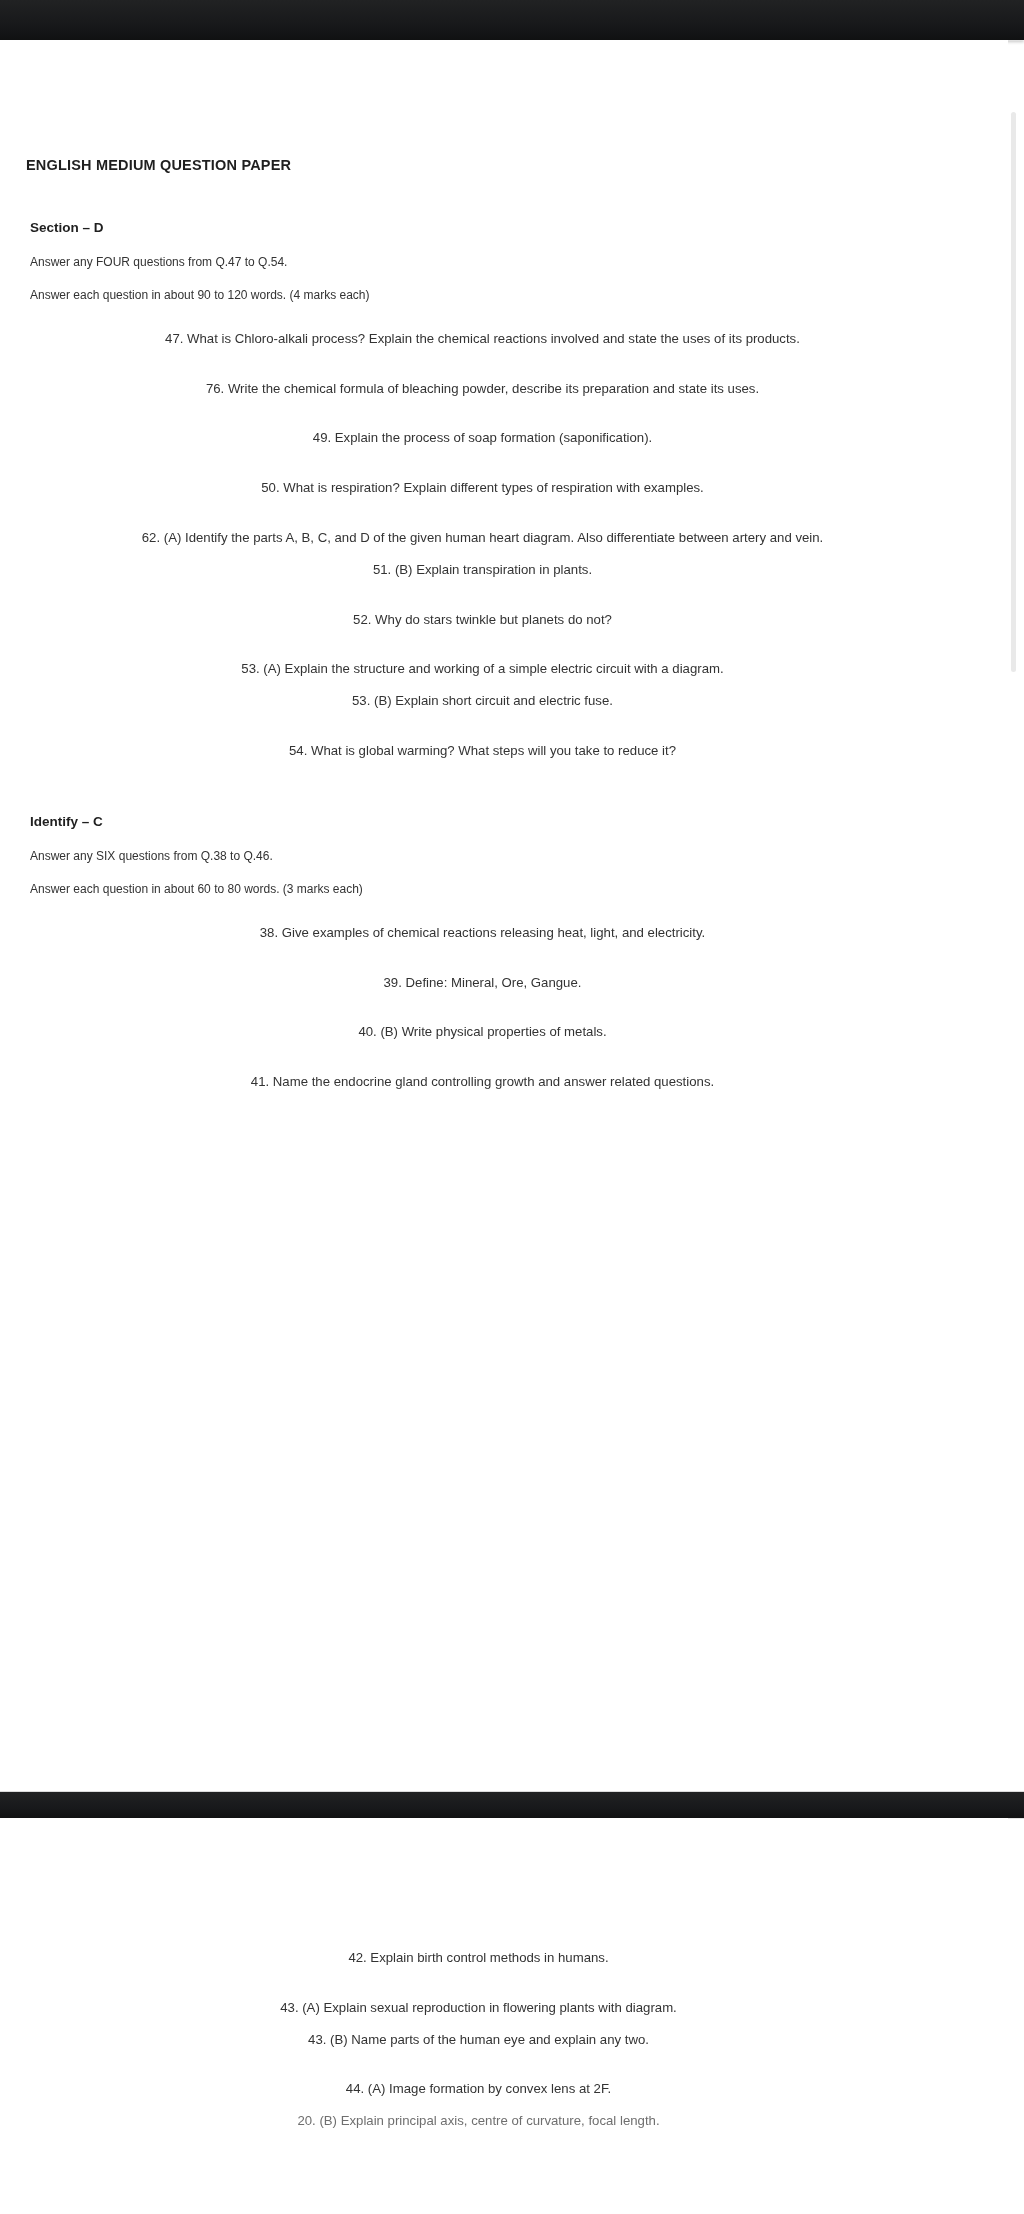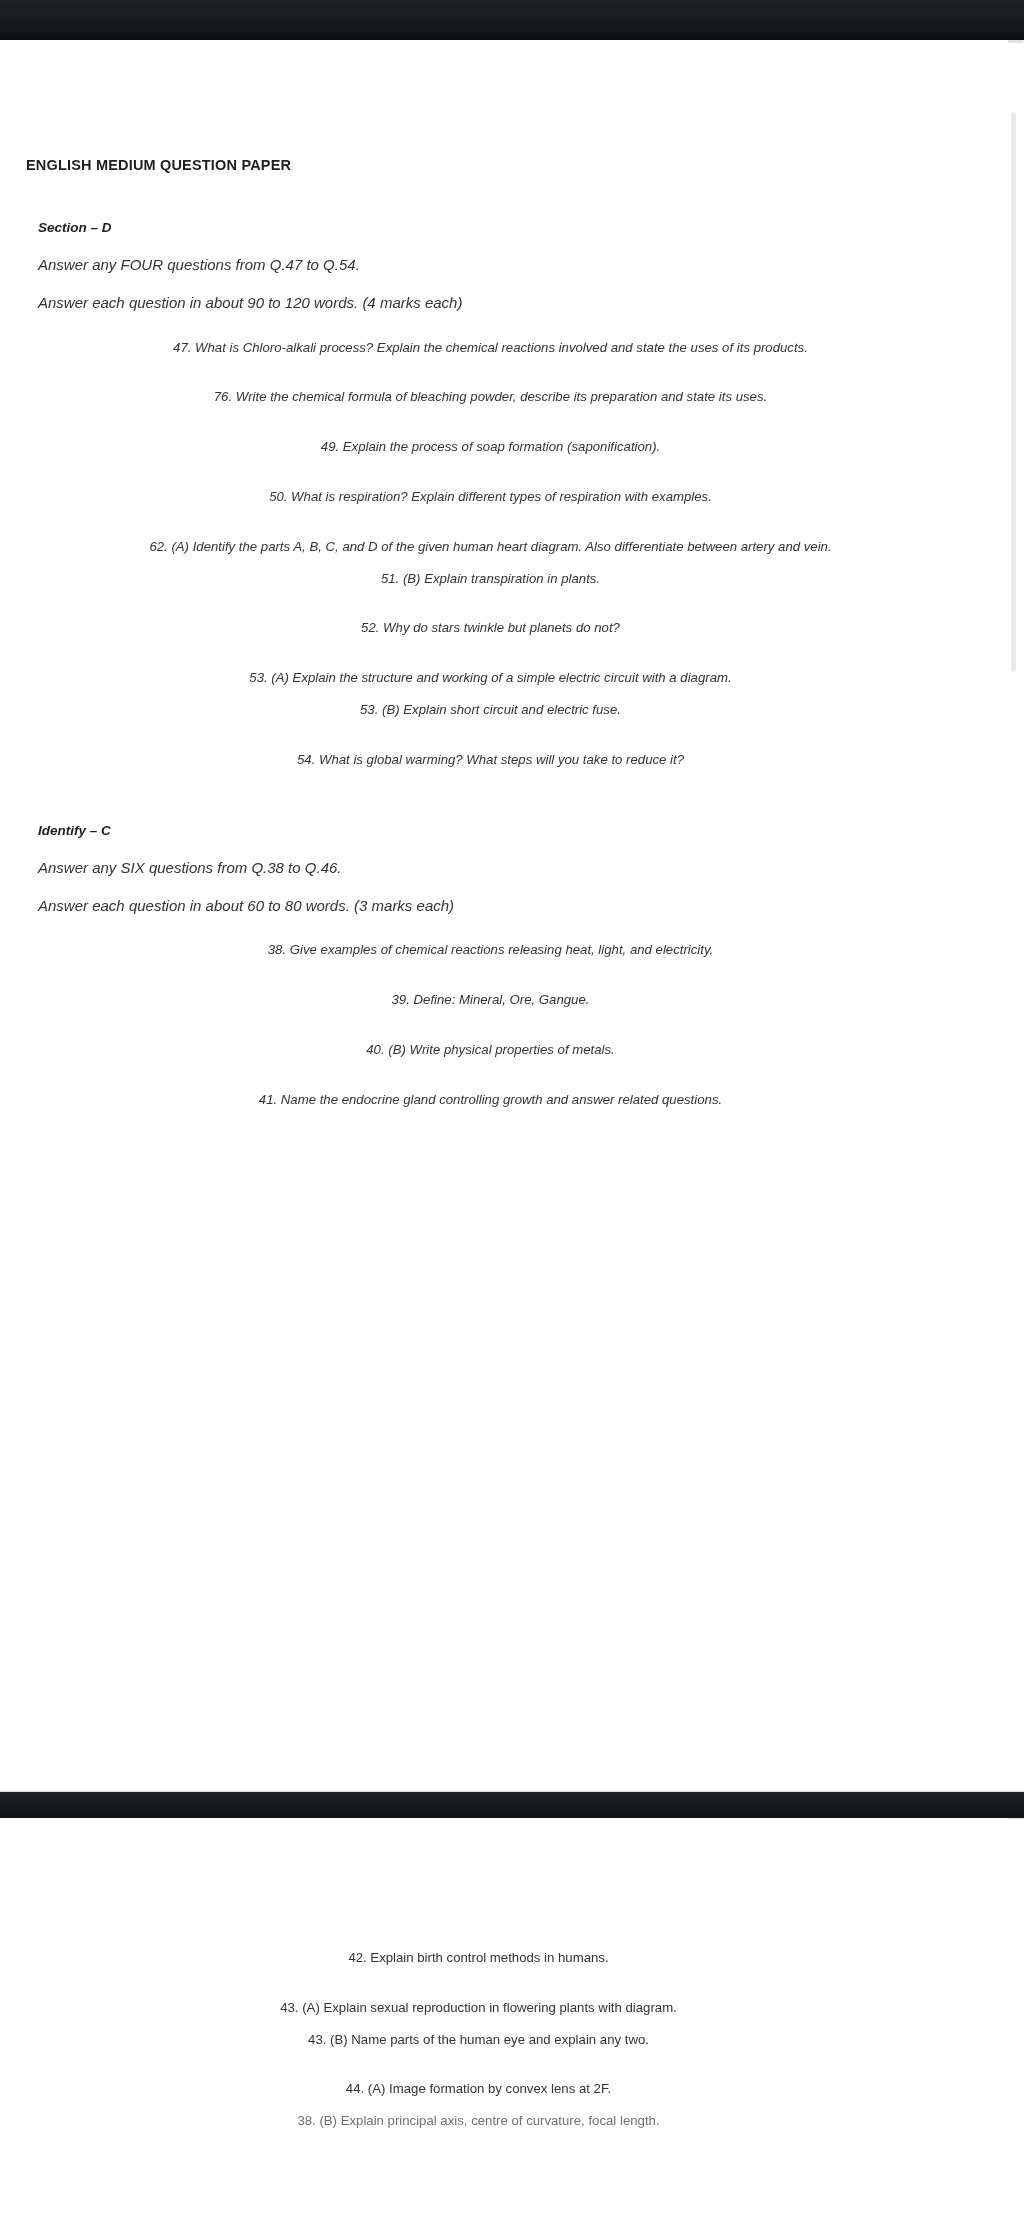--- a/index.html
+++ b/index.html
@@ -69,38 +69,37 @@
   .doc-title {
     font-size: 14.5px;
     font-weight: bold;
     letter-spacing: .18px;
     color: #1f1f1f;
     margin: 0 0 44px 0;
     line-height: 1.3;
   }
 
   .section {
-    margin: 12px;
-    font-style: italic;
+    margin: 4px;
   }
   .section + .section {
     margin-top: 52px;
   }
   .section-title {
     font-size: 13.5px;
     font-weight: bold;
     color: #1f1f1f;
     margin: 0 0 17px 0;
     line-height: 1.35;
   }
   .section-instructions {
     margin: 0 0 24px 0;
   }
   .instruction {
-    font-size: 15px;
+    font-size: 12px;
     line-height: 1.45;
     color: #333333;
     margin: 0 0 16px 0;
   }
   .instruction:last-child { margin-bottom: 0; }
 
   .question-list {
     list-style: none;
     margin: 0;
     padding: 0;
@@ -170,16 +169,16 @@
 
 <div class="band mid"></div>
 
 <div class="page two">
   <div class="page-inner">
     <ol class="question-list">
       <li class="question">42. Explain birth control methods in humans.</li>
       <li class="question tight">43. (A) Explain sexual reproduction in flowering plants with diagram.</li>
       <li class="question">43. (B) Name parts of the human eye and explain any two.</li>
       <li class="question tight">44. (A) Image formation by convex lens at 2F.</li>
-      <li class="question clipped">38. (B) Explain principal axis, centre of curvature, focal length.</li>
+      <li class="question clipped">20. (B) Explain principal axis, centre of curvature, focal length.</li>
     </ol>
   </div>
 </div>
 
 </body></html>

